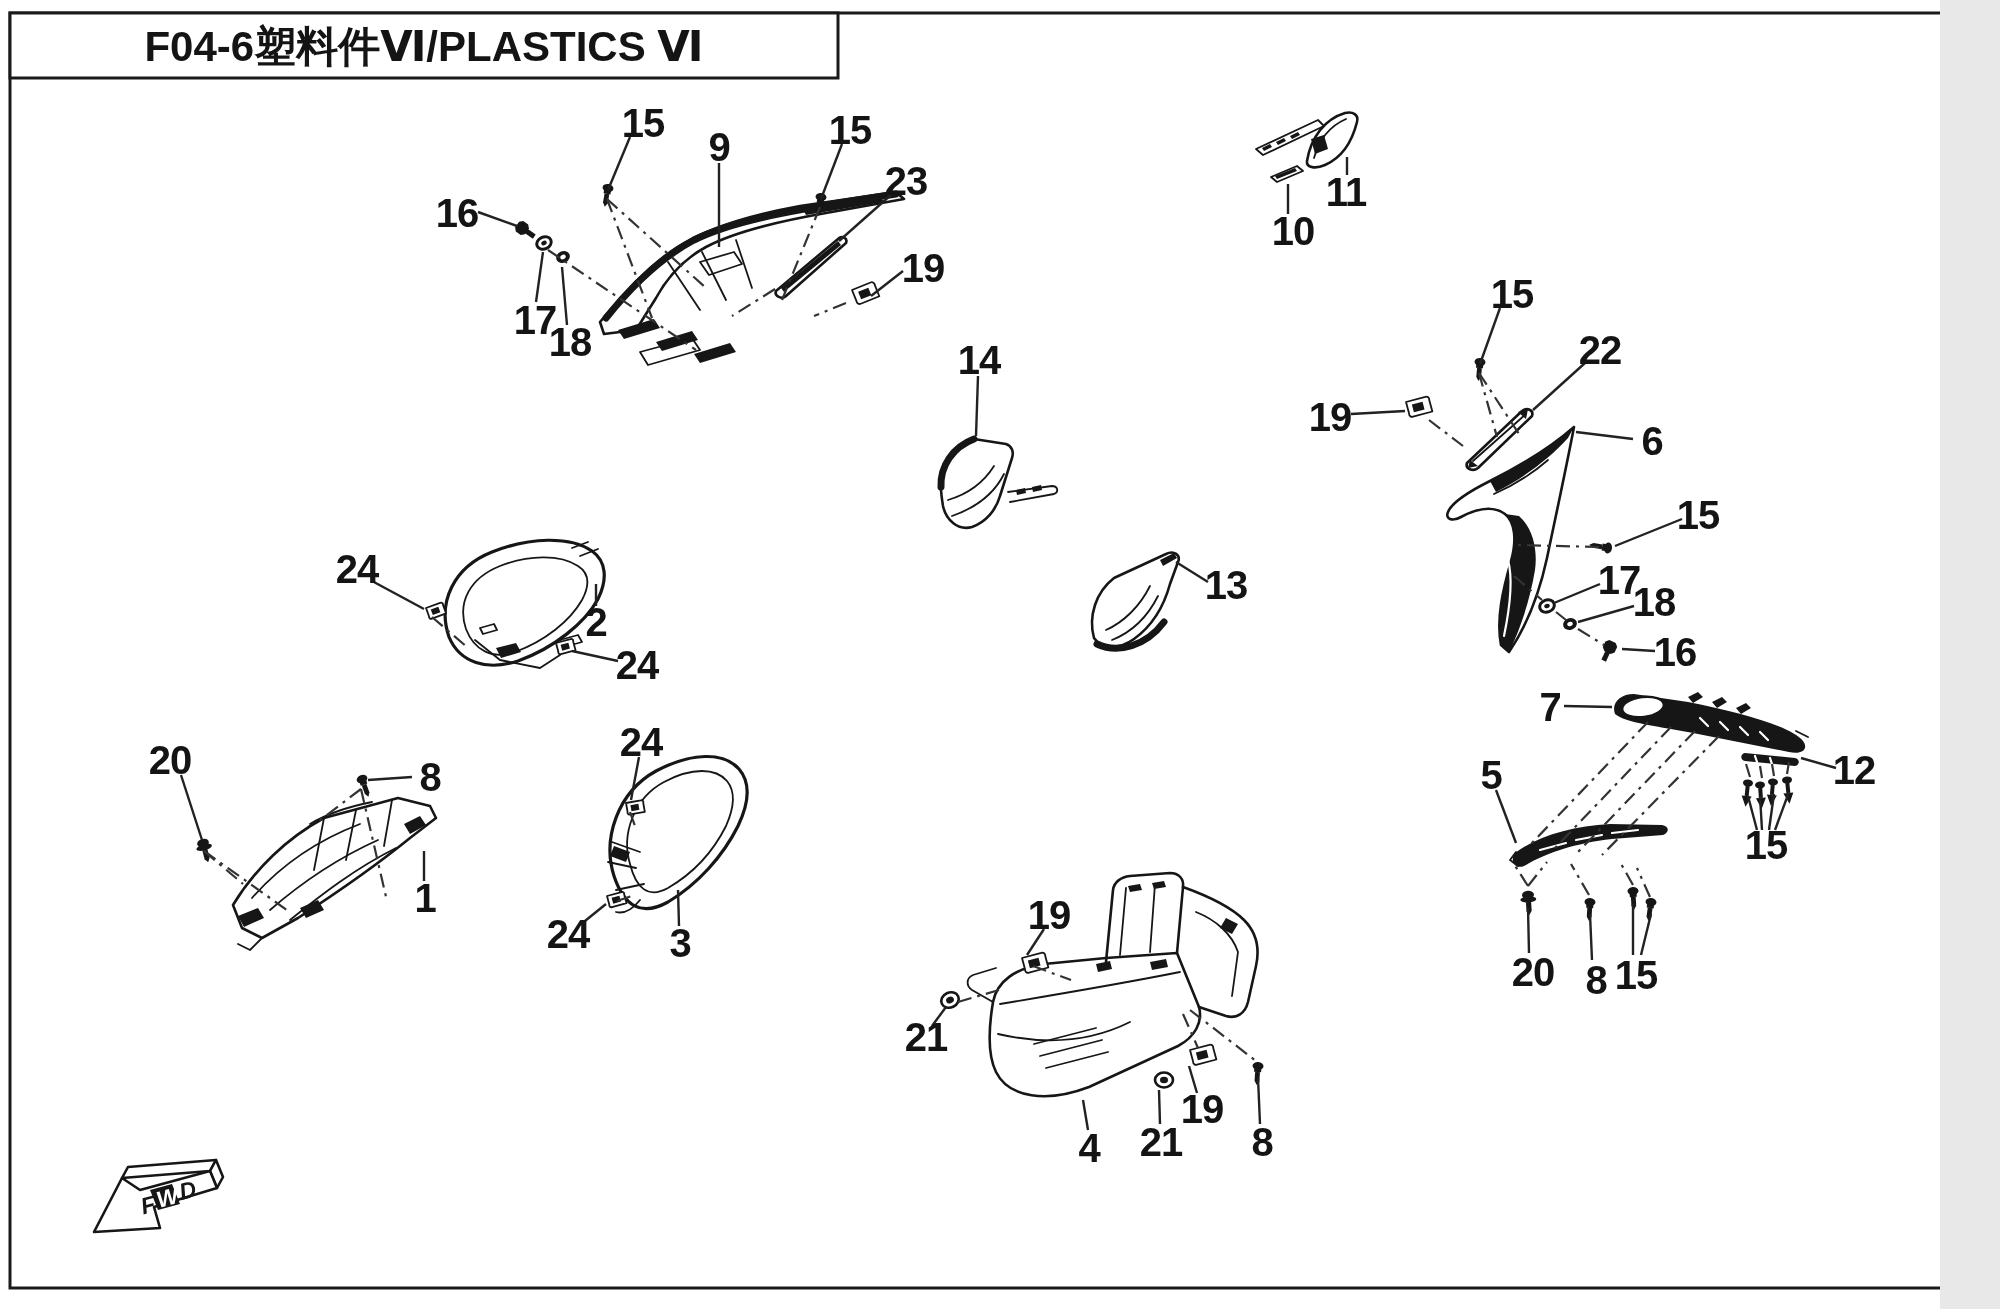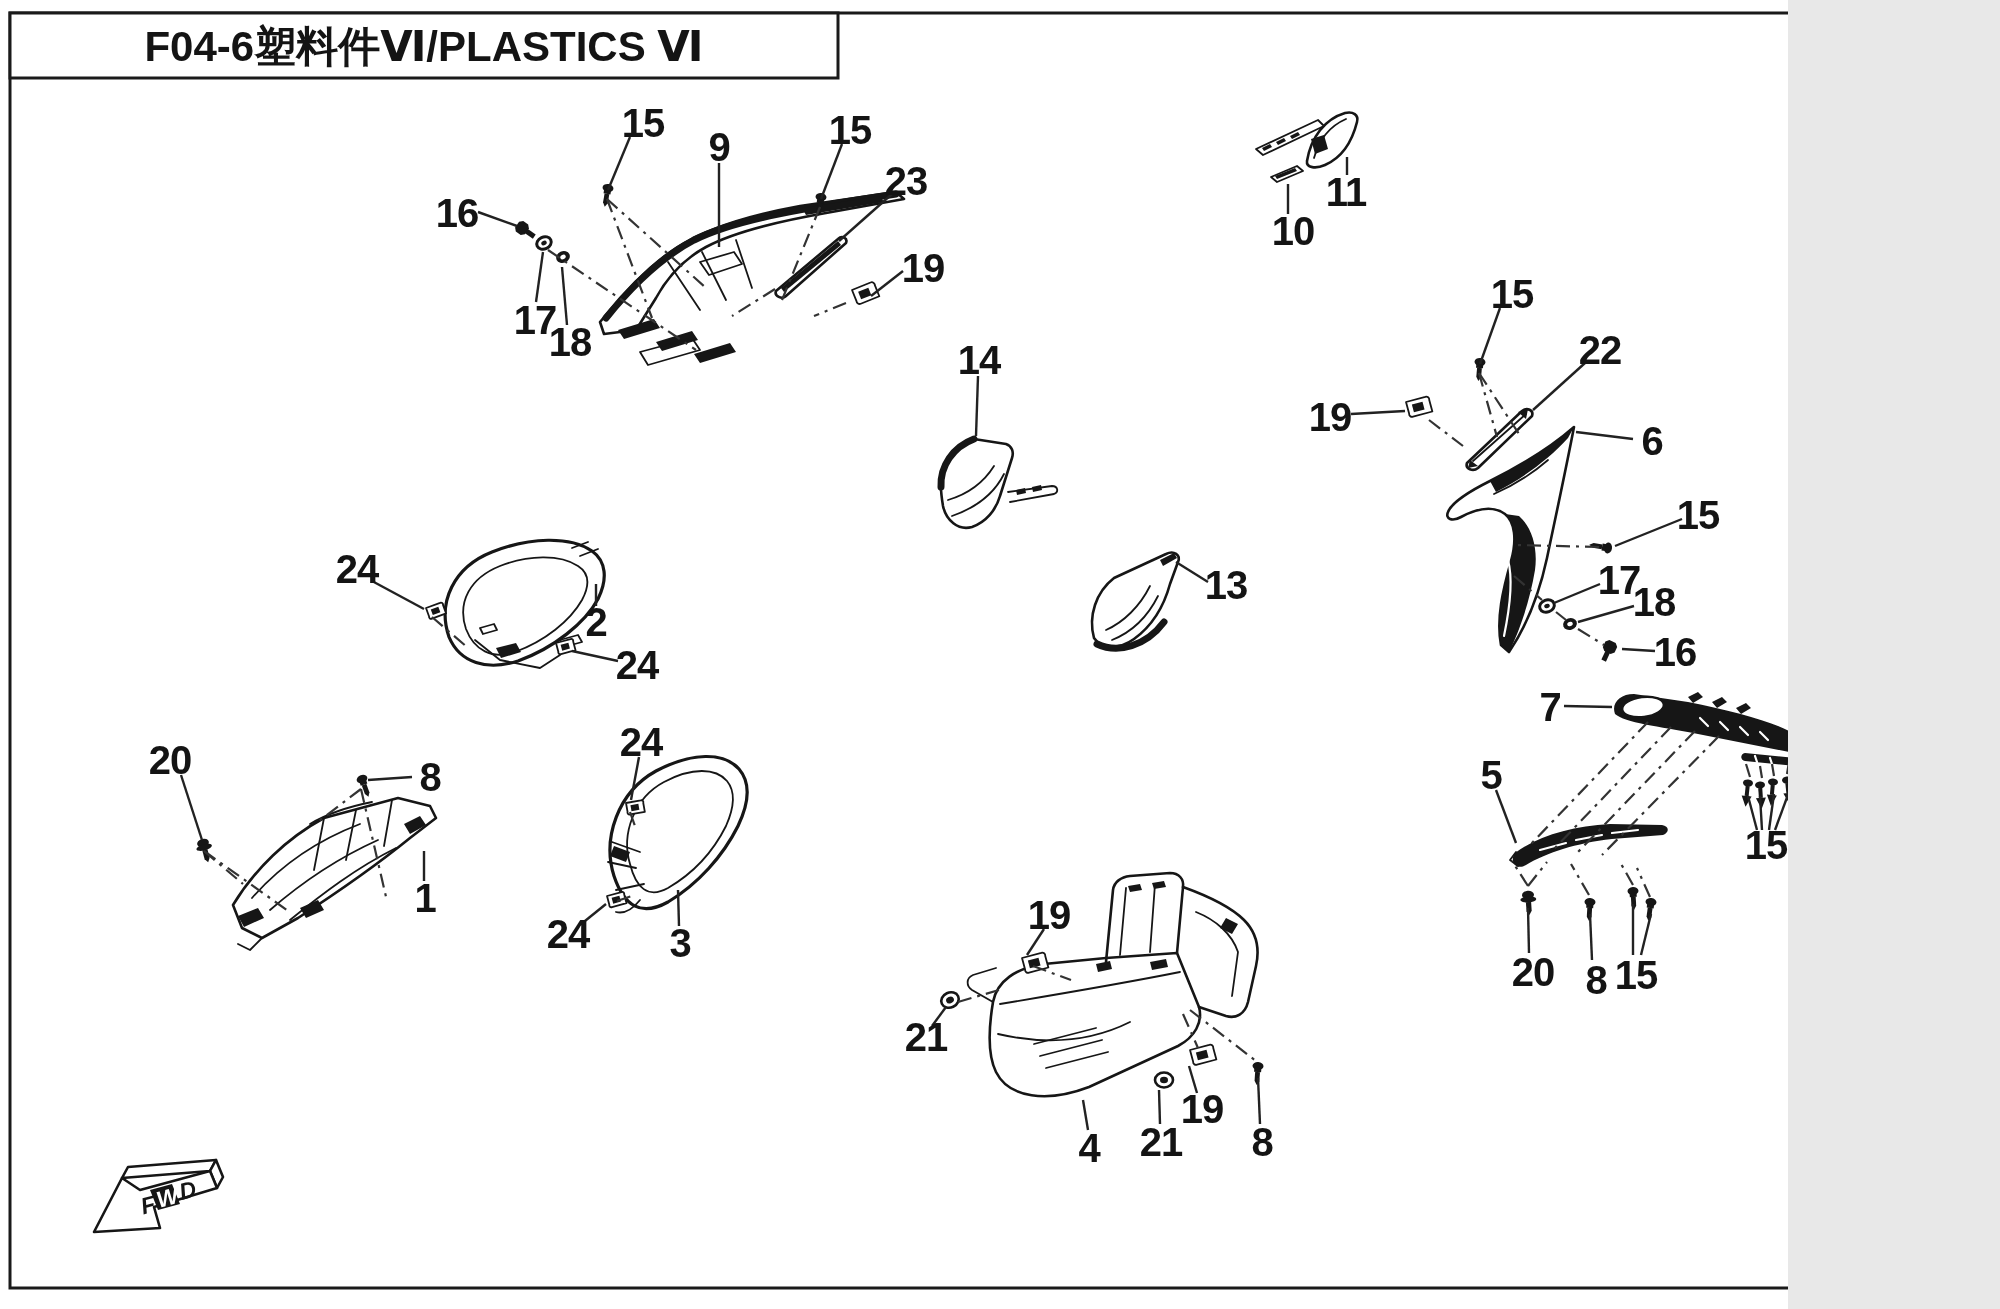--- a/index.html
+++ b/index.html
@@ -1,16 +1,16 @@
 <!DOCTYPE html>
 <html><head>
 <meta charset="utf-8">
 <style>
   html,body{margin:0;padding:0;background:#e8e8e8;}
-  .page{position:relative;width:1788px;height:1309px;background:#ffffff;overflow:hidden;
+  .page{position:relative;width:1940px;height:1309px;background:#ffffff;overflow:hidden;
         font-family:"Liberation Sans","DejaVu Sans",sans-serif;}
   svg{position:absolute;left:0;top:0;}
   .title-text{font-family:"Liberation Sans","DejaVu Sans",sans-serif;font-weight:bold;font-size:42px;fill:#141414;letter-spacing:0px;}
   .callout{font-family:"Liberation Sans","DejaVu Sans",sans-serif;font-weight:bold;font-size:40px;fill:#141414;letter-spacing:-1px;}
   .fwd-letter{font-family:"Liberation Sans","DejaVu Sans",sans-serif;font-weight:bold;font-style:italic;font-size:23px;fill:#161616;}
   .fwd-letter.lite{fill:#ffffff;}
   .leader{stroke:#222222;stroke-width:2.4;fill:none;}
   .dashdot{stroke:#333333;stroke-width:2.2;fill:none;stroke-dasharray:14 6 3 6;}
   .outline{stroke:#161616;stroke-width:2.6;fill:none;stroke-linejoin:round;stroke-linecap:round;}
   .outline-thin{stroke-width:1.8;}

